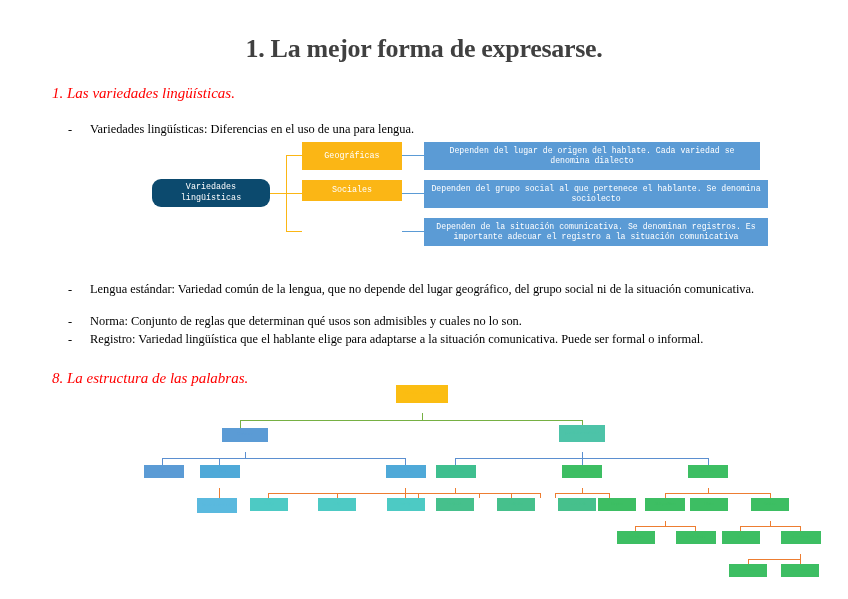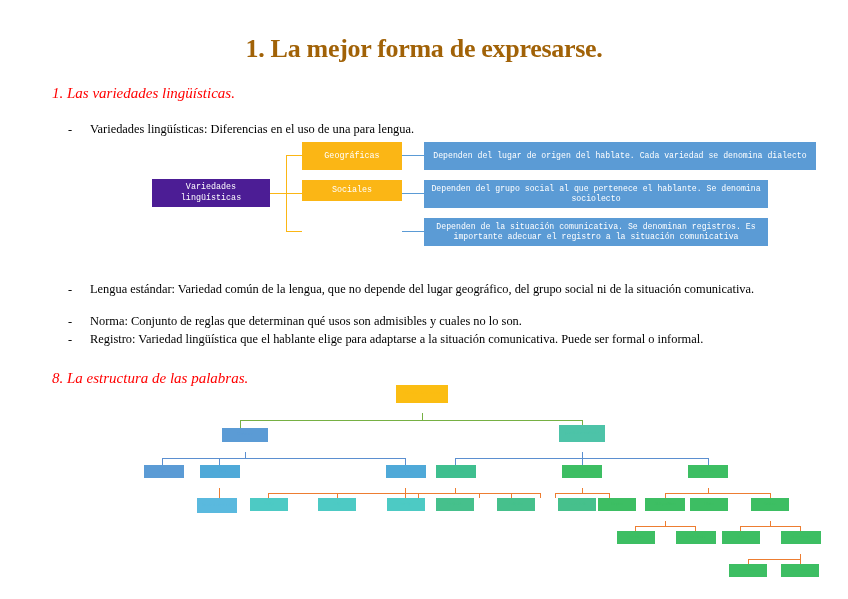--- a/index.html
+++ b/index.html
@@ -10,21 +10,21 @@
     background: #ffffff;
     font-family: "Liberation Serif", serif;
     color: #000000;
     position: relative;
     overflow: hidden;
   }
 
   
   .page-title {
     text-align: center;
-    color: #a16207;
+    color: #404040;
     font-family: "Liberation Serif", serif;
     font-weight: bold;
     font-size: 26px;
     letter-spacing: -0.3px;
     margin: 0;
     padding-top: 34px;
   }
   .section-title {
     color: #FF0000;
     font-family: "Liberation Serif", serif;
@@ -65,21 +65,21 @@
     display: flex;
     align-items: center;
     justify-content: center;
     text-align: center;
     color: #ffffff;
     font-family: Liberation Mono, monospace;
     font-size: 8.4px;
     line-height: 1.28;
     padding: 2px 5px;
   }
-  .d1root { background: #4c1d95; }
+  .d1root { background: #0c4a6e; border-radius: 9px; }
   .d1mid  { background: #FBB615; }
   .d1desc { background: #5B9BD5; font-size: 8.2px; }
   .conn { position: absolute; }
   .conn-v { background: #FBB615; width: 1.2px; }
   .conn-h { background: #FBB615; height: 1.2px; }
   .conn-b { background: #5B9BD5; height: 1.2px; }
 
   
   #diagram2 { position: absolute; left: 0; top: 383px; width: 848px; height: 200px; }
   .node {
@@ -145,21 +145,21 @@
   <div class="conn conn-h" style="left:286px; top:55px; width:16px;"></div>
   <div class="conn conn-h" style="left:286px; top:93px; width:16px;"></div>
 
   <div class="d1box d1mid" style="left:302px; top:4px; width:100px; height:28px;">Geográficas</div>
   <div class="d1box d1mid" style="left:302px; top:42px; width:100px; height:21px;">Sociales</div>
 
   <div class="conn conn-b" style="left:402px; top:17px; width:22px;"></div>
   <div class="conn conn-b" style="left:402px; top:55px; width:22px;"></div>
   <div class="conn conn-b" style="left:402px; top:93px; width:22px;"></div>
 
-  <div class="d1box d1desc" style="left:424px; top:4px; width:392px; height:28px;">Dependen del lugar de origen del hablate. Cada variedad se denomina dialecto</div>
+  <div class="d1box d1desc" style="left:424px; top:4px; width:336px; height:28px;">Dependen del lugar de origen del hablate. Cada variedad se denomina dialecto</div>
   <div class="d1box d1desc" style="left:424px; top:80px; width:344px; height:28px;">Dependen de la situación comunicativa. Se denominan registros. Es importante adecuar el registro a la situación comunicativa</div>
   <div class="d1box d1desc" style="left:424px; top:42px; width:344px; height:28px;">Dependen del grupo social al que pertenece el hablante. Se denomina sociolecto</div>
 </div>
 
 <div class="bullet" id="bullet-lengua">
   <span class="dash">-</span>
   <span class="txt">Lengua estándar: Variedad común de la lengua, que no depende del lugar geográfico, del grupo social ni de la situación comunicativa.</span>
 </div>
 <div class="bullet" id="bullet-norma">
   <span class="dash">-</span>

